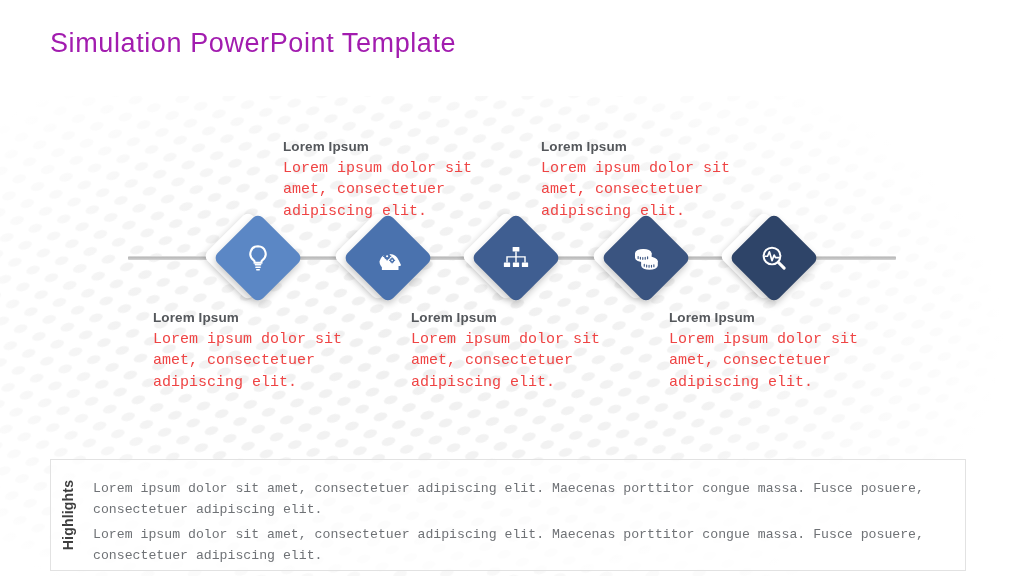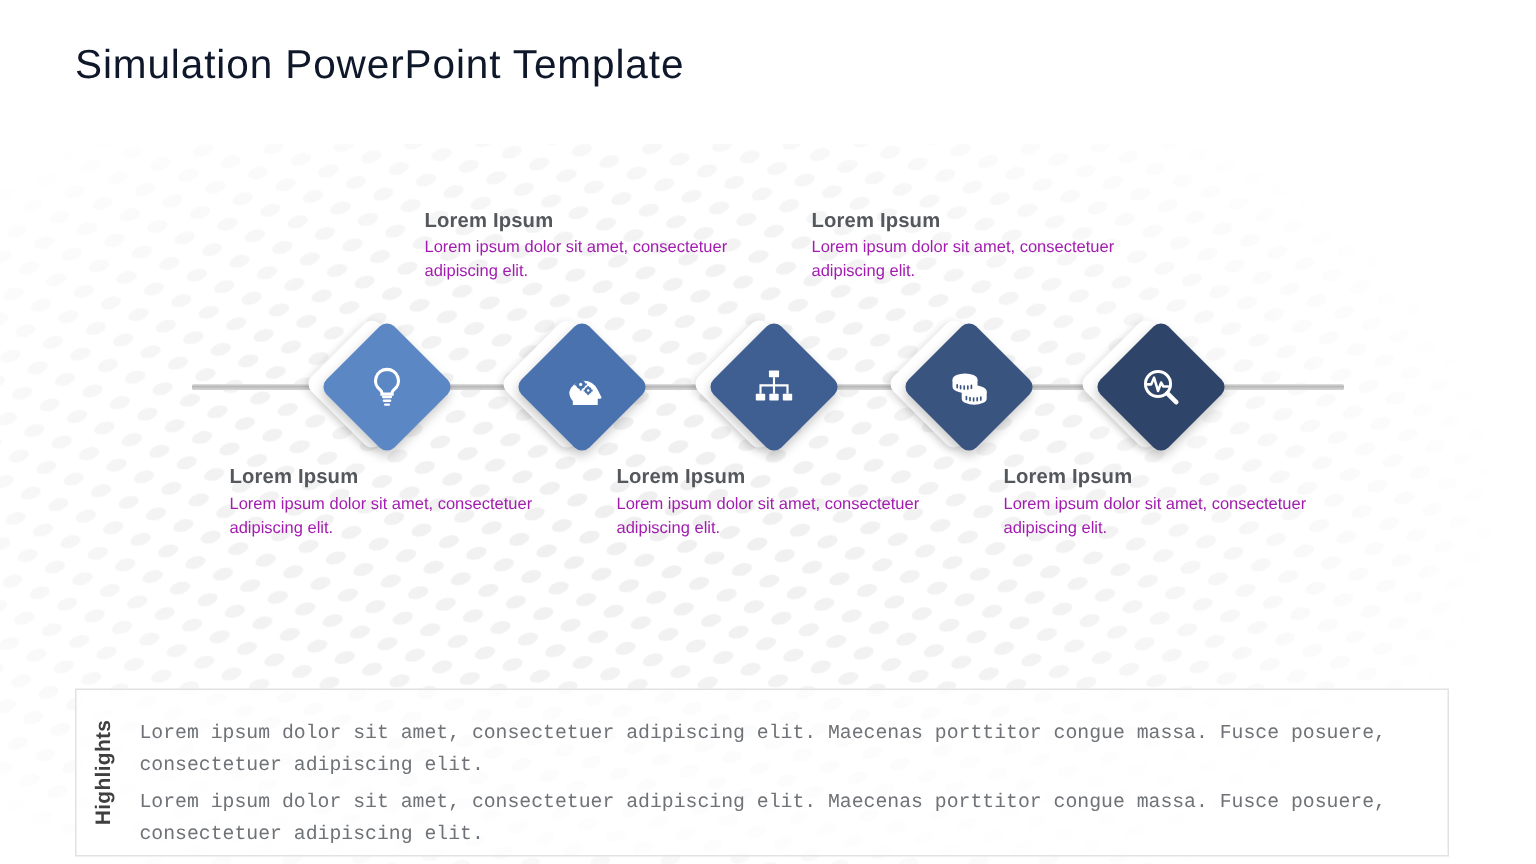--- a/index.html
+++ b/index.html
@@ -25,21 +25,21 @@
     pointer-events: none;
   }
 
   
   .slide-title {
     position: absolute;
     left: 50px;
     top: 28px;
     font-size: 27px;
     font-weight: 400;
-    color: #0f172a;
+    color: #a21caf;
     letter-spacing: 0.6px;
     z-index: 5;
     white-space: nowrap;
   }
 
   
   .timeline {
     position: absolute;
     left: 0;
     top: 0;
@@ -109,23 +109,24 @@
 
   .caption .cap-title {
     font-size: 13.5px;
     font-weight: bold;
     color: #54575b;
     margin-bottom: 4px;
     letter-spacing: 0.1px;
   }
 
   .caption .cap-body {
-    font-size: 11px;
+    font-size: 15px;
     line-height: 1.42;
-    color: #a21caf;
+    color: #ef4444;
+    font-family: Liberation Mono, monospace;
   }
 
   .caption.above { }
   .caption.below { }
 
   
   .highlights {
     position: absolute;
     left: 50px;
     top: 459px;

